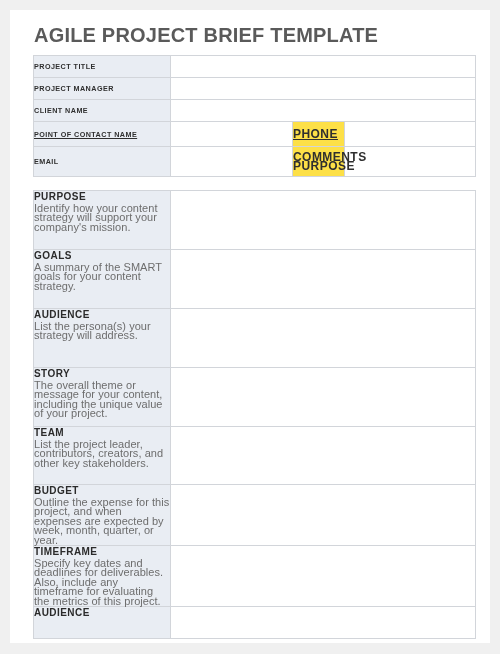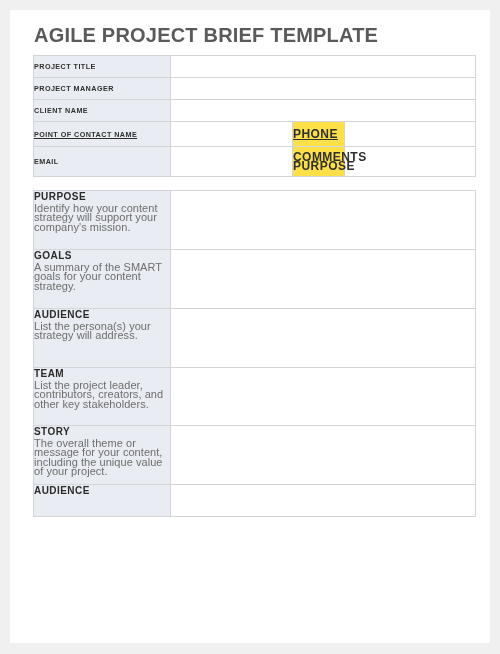--- a/index.html
+++ b/index.html
@@ -177,36 +177,50 @@
 
       <tr>
         <td class="sec-lbl" style="height:58px">
           <div class="sec-head">AUDIENCE</div>
           <div class="sec-desc">List the persona(s) your strategy will address.</div>
         </td>
         <td class="sec-val"></td>
       </tr>
 
       <tr>
+        <td class="sec-lbl" style="height:58px">
+          <div class="sec-head">STORY</div>
+          <div class="sec-desc">The overall theme or message for your content, including the unique value of your project.</div>
+        </td>
+        <td class="sec-val"></td>
+      </tr>
+
+      <tr>
         <td class="sec-lbl" style="height:57px">
           <div class="sec-head">TEAM</div>
           <div class="sec-desc">List the project leader, contributors, creators, and other key stakeholders.</div>
         </td>
         <td class="sec-val"></td>
       </tr>
 
       <tr>
         <td class="sec-lbl" style="height:58px">
-          <div class="sec-head">STORY</div>
-          <div class="sec-desc">The overall theme or message for your content, including the unique value of your project.</div>
-        </td>
-        <td class="sec-val"></td>
-      </tr>
-
-
+          <div class="sec-head">BUDGET</div>
+          <div class="sec-desc">Outline the expense for this project, and when expenses are expected by week, month, quarter, or year.</div>
+        </td>
+        <td class="sec-val"></td>
+      </tr>
+
+      <tr>
+        <td class="sec-lbl" style="height:59px">
+          <div class="sec-head">TIMEFRAME</div>
+          <div class="sec-desc">Specify key dates and deadlines for deliverables. Also, include any timeframe for evaluating the metrics of this project.</div>
+        </td>
+        <td class="sec-val"></td>
+      </tr>
 
       <tr>
         <td class="sec-lbl" style="height:31px">
           <div class="sec-head">AUDIENCE</div>
         </td>
         <td class="sec-val"></td>
       </tr>
 
     </tbody>
   </table>

